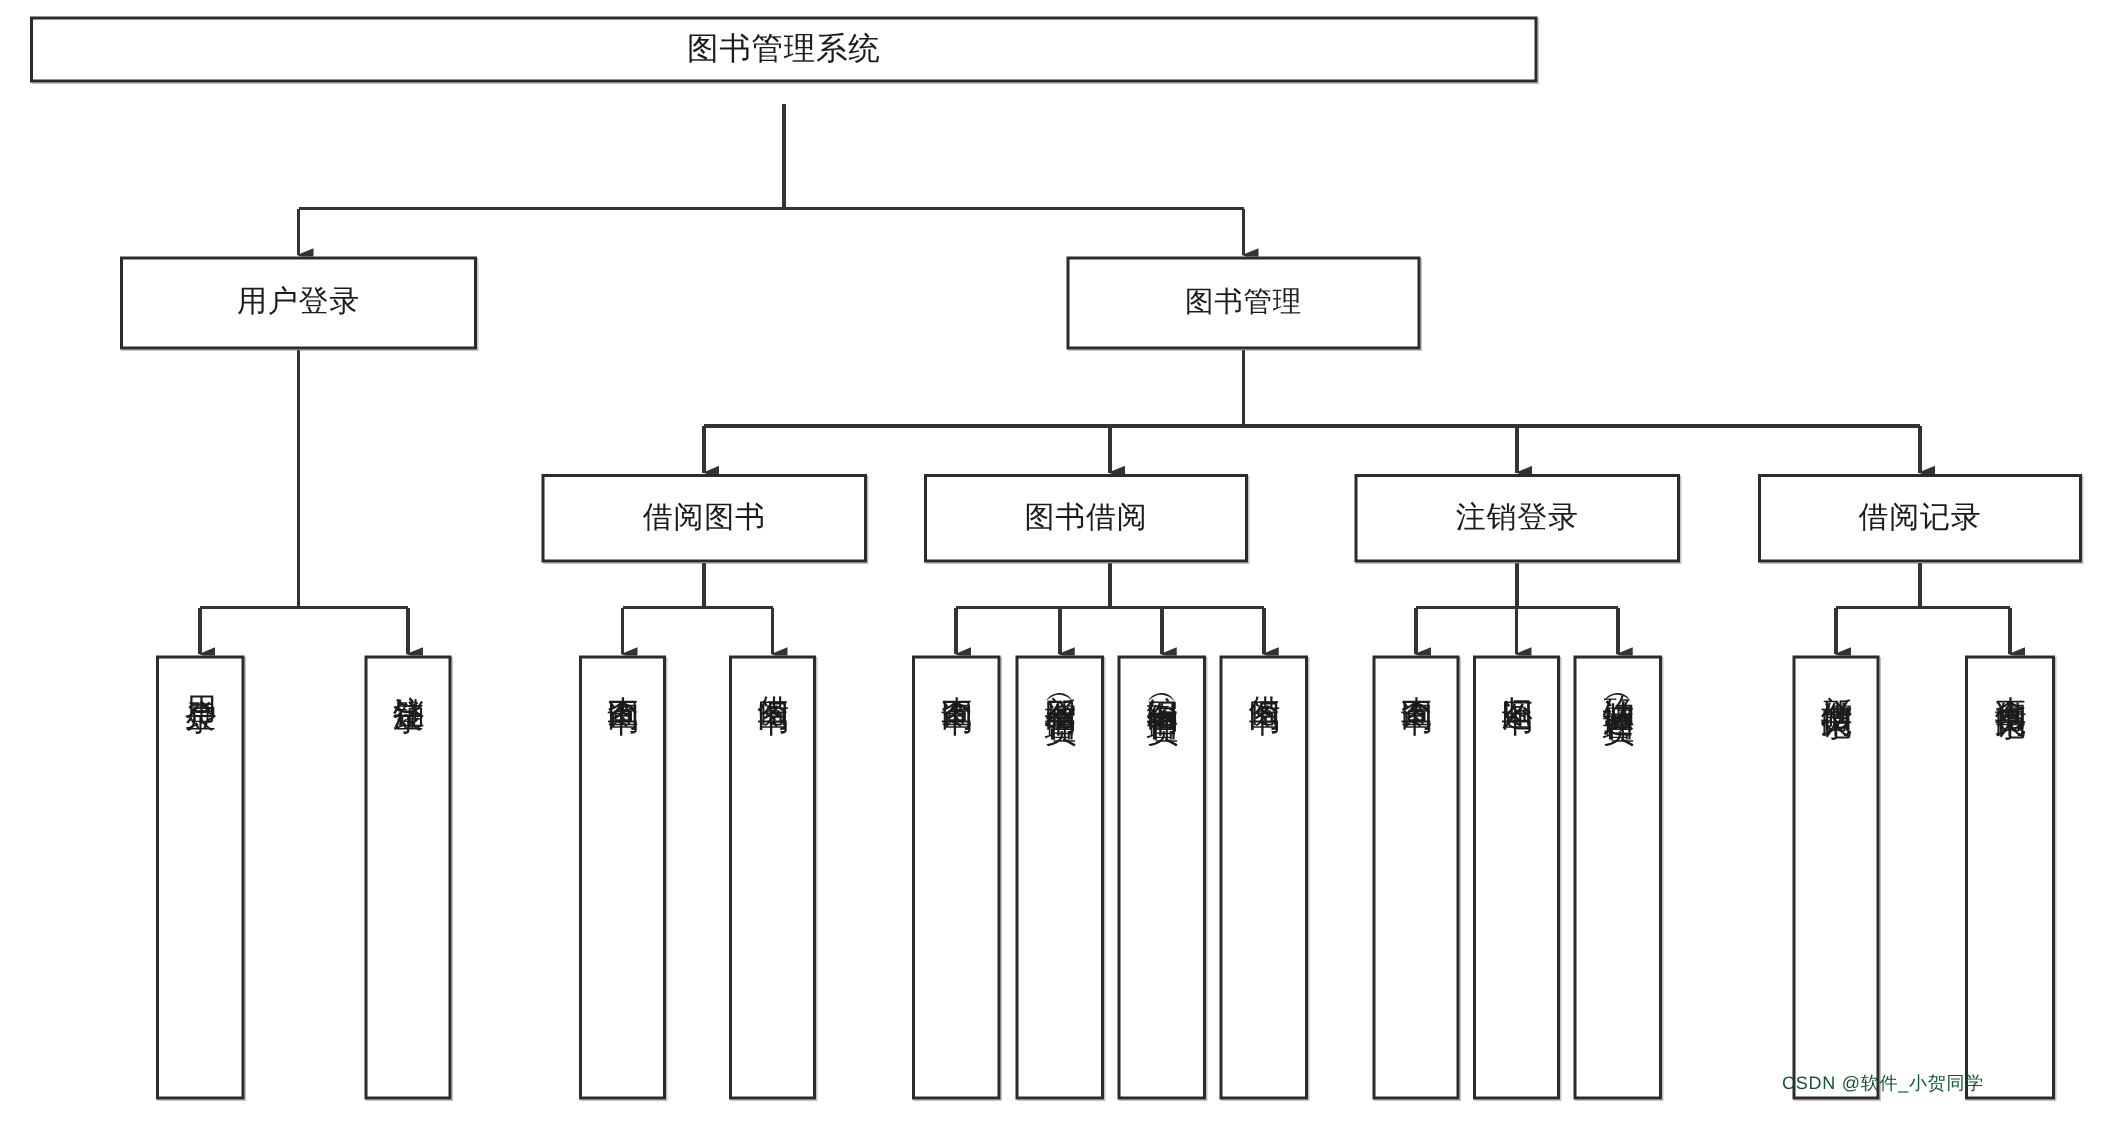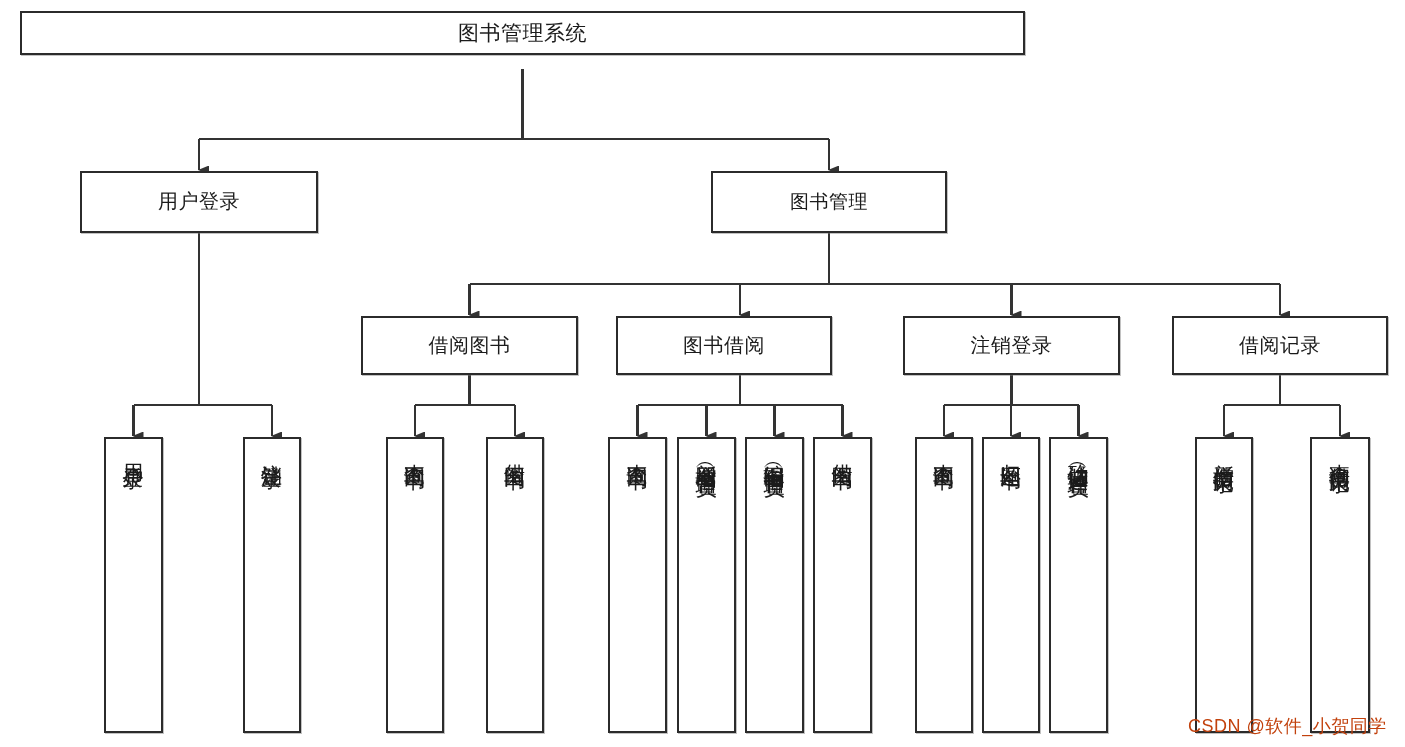--- a/index.html
+++ b/index.html
@@ -50,22 +50,22 @@
     padding-top: 8px;
   }
   .node.vertical .label {
     writing-mode: vertical-rl;
     text-orientation: upright;
     line-height: 1.0;
     letter-spacing: 2px;
   }
   .watermark {
     position: absolute;
-    color: #c2410c;
-    font-size: 18px;
+    color: #14532d;
+    font-size: 12px;
     white-space: nowrap;
     pointer-events: none;
     letter-spacing: 0.5px;
   }
 </style>
 </head>
 <body>
 
 <div id="canvas">
   <svg id="edges" viewBox="0 0 1405 747" preserveAspectRatio="none">

